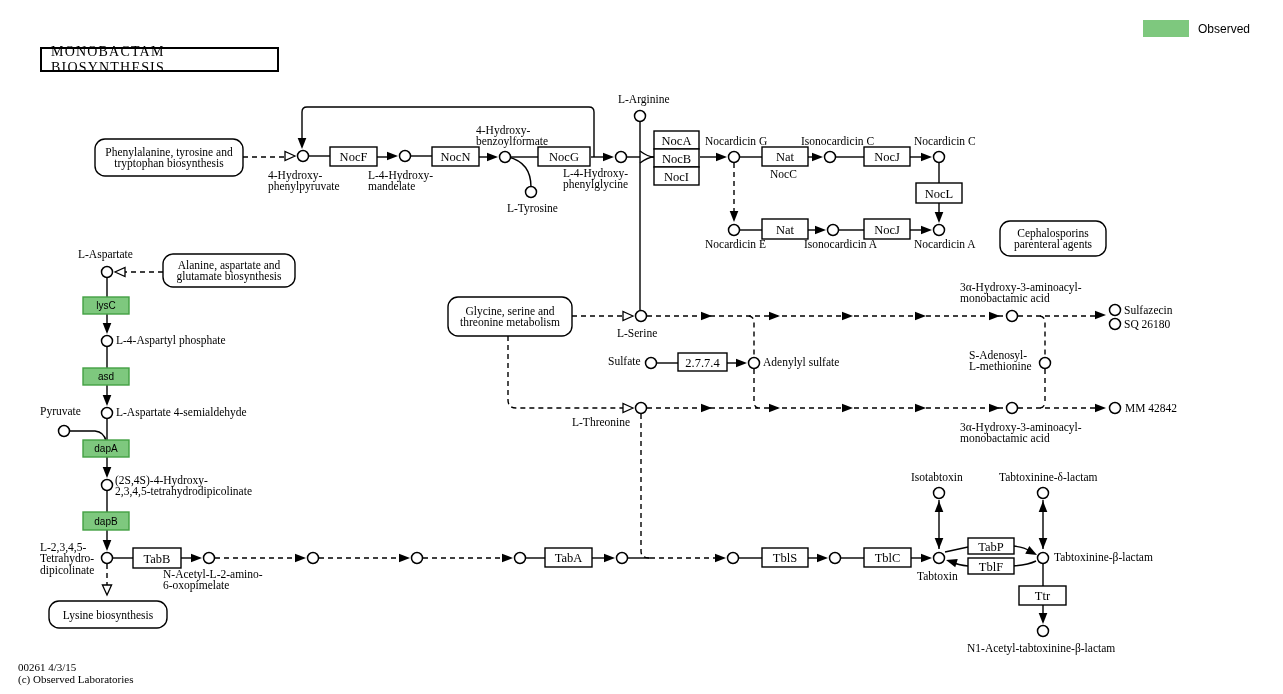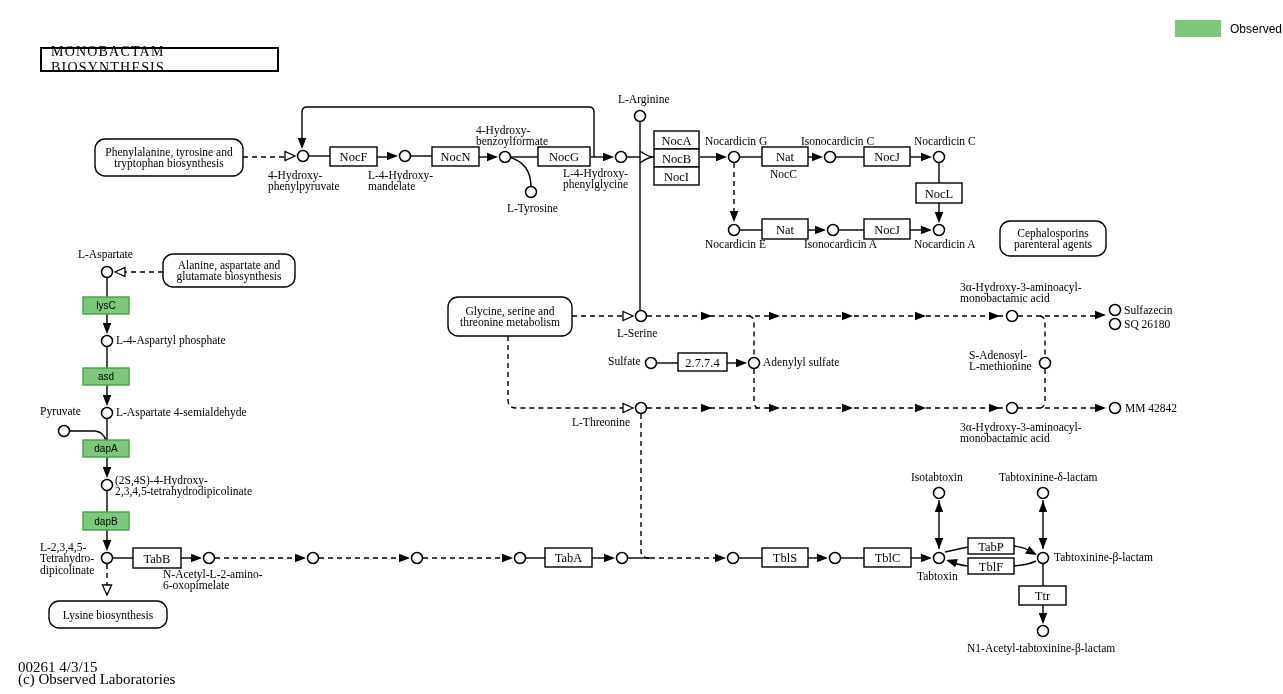--- a/index.html
+++ b/index.html
@@ -1,23 +1,23 @@
 <!DOCTYPE html>
 <html><head>
 <meta charset="utf-8">
 <style>
   html,body{margin:0;padding:0;background:#fff;}
   .canvas{position:relative;width:1283px;height:694px;background:#fff;overflow:hidden;
           font-family:"Liberation Serif",serif;color:#000;}
   .title-box{position:absolute;left:40px;top:47px;width:226px;height:21px;border:2px solid #000;
              display:flex;align-items:center;padding-left:9px;font-size:14px;letter-spacing:1.2px;justify-content:center;}
-  .legend{position:absolute;left:1175px;top:20px;display:flex;align-items:center;gap:9px;
+  .legend{position:absolute;left:1143px;top:20px;display:flex;align-items:center;gap:9px;
           font-family:"Liberation Sans",sans-serif;font-size:12px;}
   .swatch{width:46px;height:17px;display:inline-block;}
-  .footer{position:absolute;left:18px;top:662px;font-size:15px;line-height:11.5px;}
+  .footer{position:absolute;left:18px;top:662px;font-size:11px;line-height:11.5px;}
   svg{position:absolute;left:0;top:0;}
   svg text{fill:#000;}
   .edge{fill:none;stroke:#000;stroke-width:1.4;}
   .dash{stroke-dasharray:5,4;}
   .ah{fill:#000;stroke:none;}
   .oh{fill:#fff;stroke:#000;stroke-width:1.3;}
   .cmp{fill:#fff;stroke:#000;stroke-width:1.5;}
   .gbox{fill:#fff;stroke:#000;stroke-width:1.4;}
   .btxt{font-size:12.5px;text-anchor:middle;font-family:"Liberation Serif",serif;}
   .gtxt{font-size:10px;text-anchor:middle;font-family:"Liberation Sans",sans-serif;}

